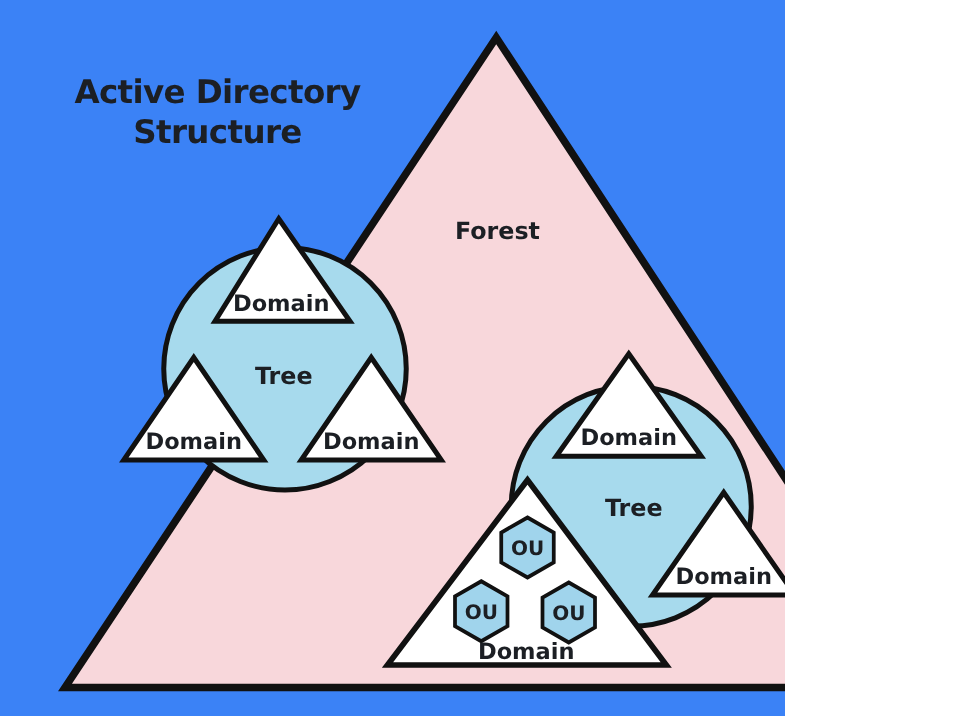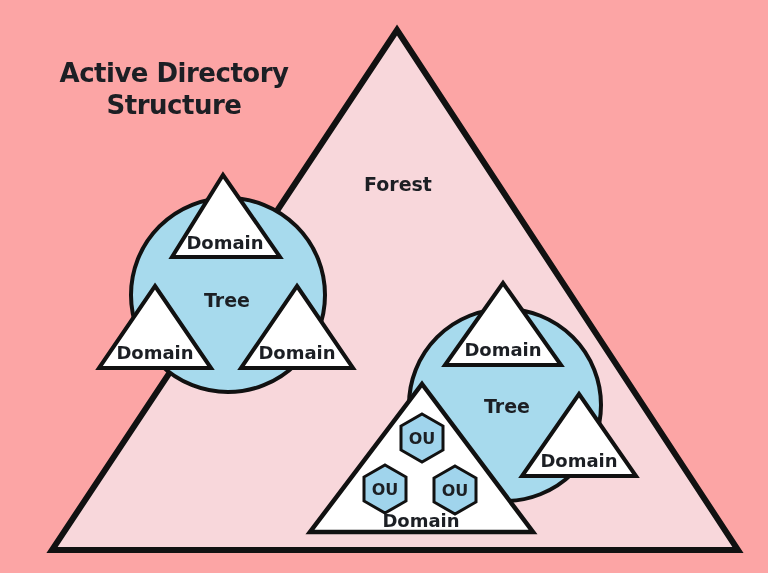--- a/index.html
+++ b/index.html
@@ -2,23 +2,23 @@
 <html><head>
 <meta charset="utf-8">
 <style>
   html, body {
     margin: 0;
     padding: 0;
     background: #ffffff;
   }
   .canvas {
     position: relative;
-    width: 768px;
+    width: 628px;
     height: 573px;
-    background: #fca5a5;
+    background: #3b82f6;
     overflow: hidden;
     font-family: "DejaVu Sans", "Liberation Sans", sans-serif;
   }
   svg { display: block; }
   .shape {
     stroke: #111111;
   }
   .forest-outline   { stroke-width: 6; stroke-linejoin: miter; }
   .circle-outline   { stroke-width: 4; }
   .domain-outline   { stroke-width: 4; stroke-linejoin: miter; }

